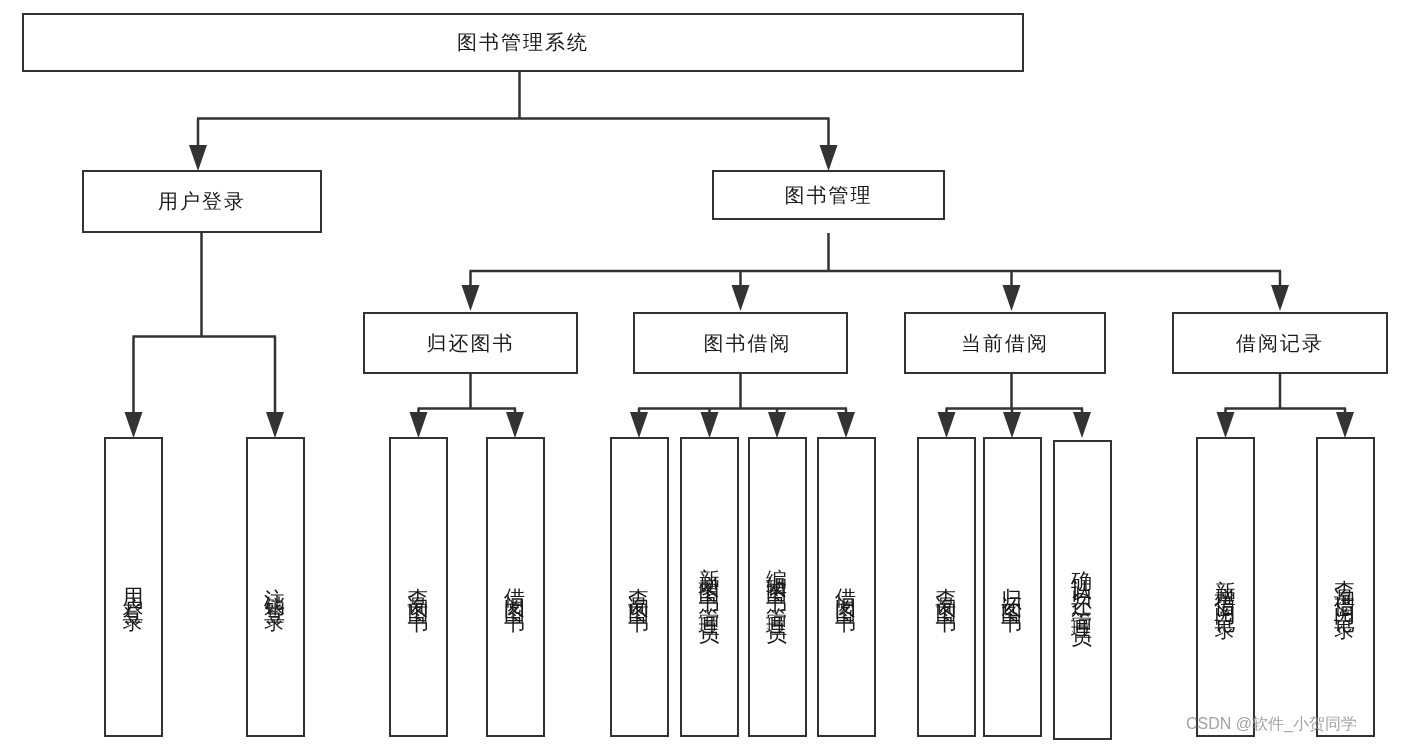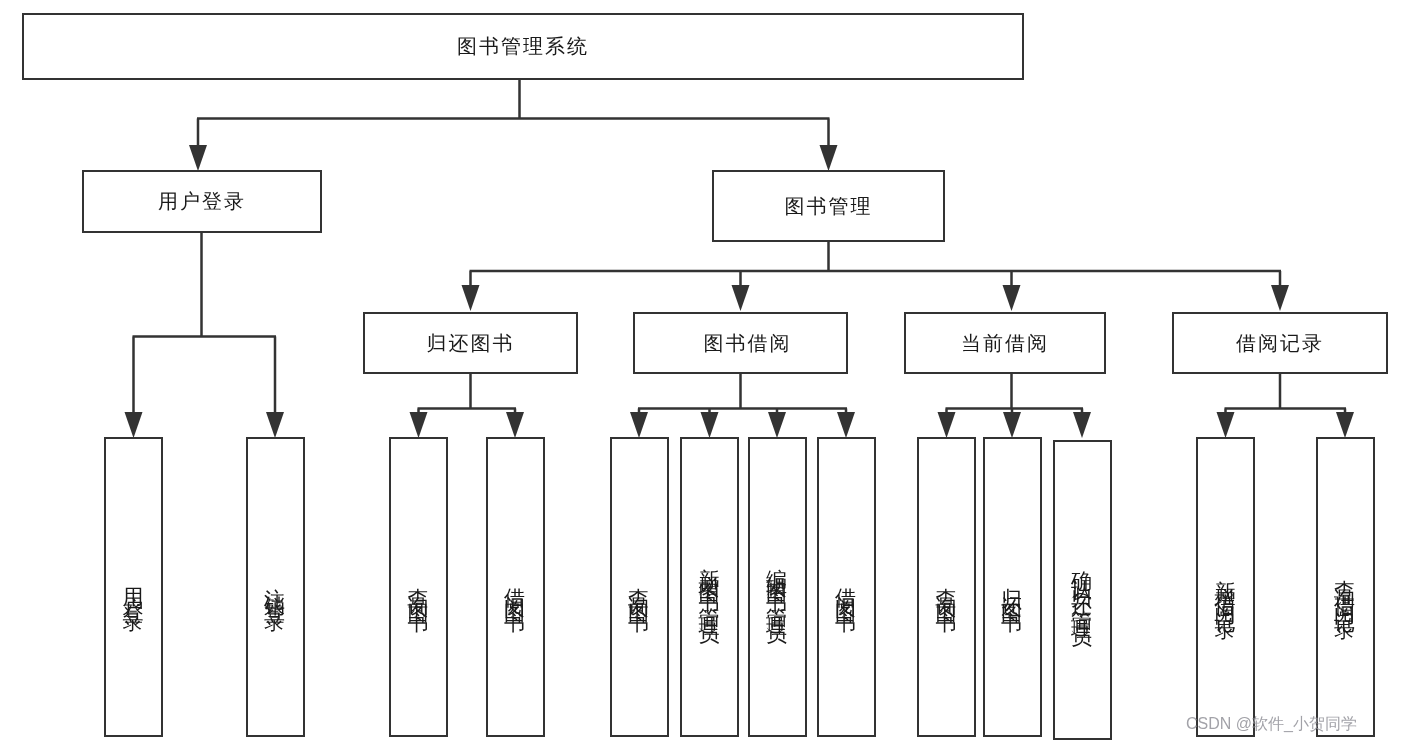--- a/index.html
+++ b/index.html
@@ -105,28 +105,28 @@
       <polygon points="768,412 786,412 777,438"></polygon>
       <polygon points="837,412 855,412 846,438"></polygon>
       <polygon points="937.5,412 955.5,412 946.5,438"></polygon>
       <polygon points="1003,412 1021,412 1012,438"></polygon>
       <polygon points="1073,412 1091,412 1082,438"></polygon>
       <polygon points="1216.5,412 1234.5,412 1225.5,438"></polygon>
       <polygon points="1336,412 1354,412 1345,438"></polygon>
     </g>
   </svg>
 
-  <div class="node" style="left:22px; top:13px; width:1002px; height:67px;">
+  <div class="node" style="left:22px; top:13px; width:1002px; height:59px;">
     <span>图书管理系统</span>
   </div>
 
   <div class="node" style="left:82px; top:170px; width:240px; height:63px;">
     <span>用户登录</span>
   </div>
-  <div class="node" style="left:712px; top:170px; width:233px; height:72px;">
+  <div class="node" style="left:712px; top:170px; width:233px; height:50px;">
     <span>图书管理</span>
   </div>
 
   <div class="node" style="left:363px; top:312px; width:215px; height:62px;">
     <span>归还图书</span>
   </div>
   <div class="node" style="left:633px; top:312px; width:215px; height:62px;padding-left:14px;">
     <span>图书借阅</span>
   </div>
   <div class="node" style="left:904px; top:312px; width:202px; height:62px;">

